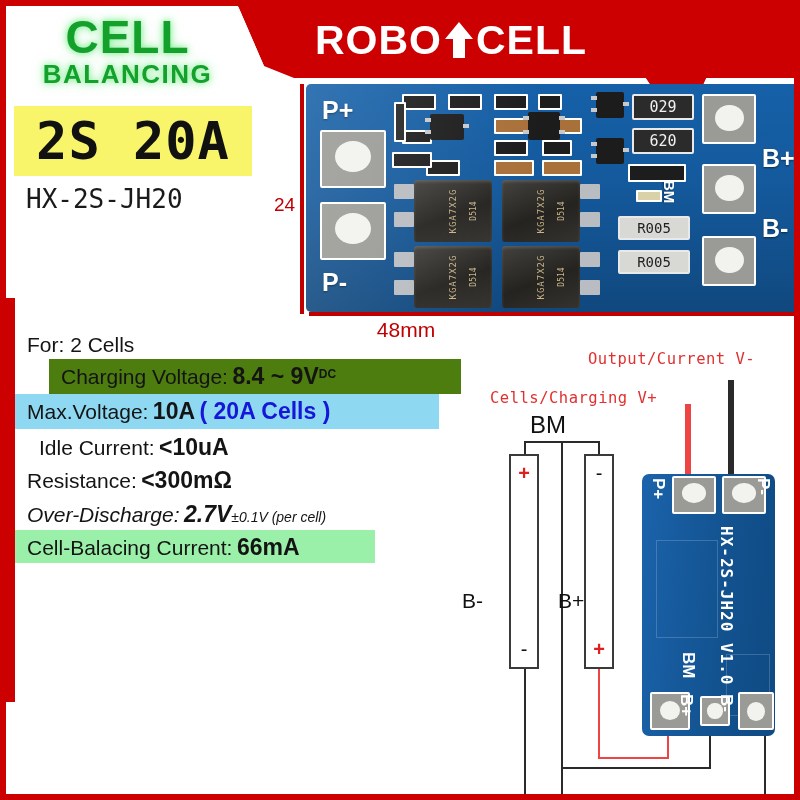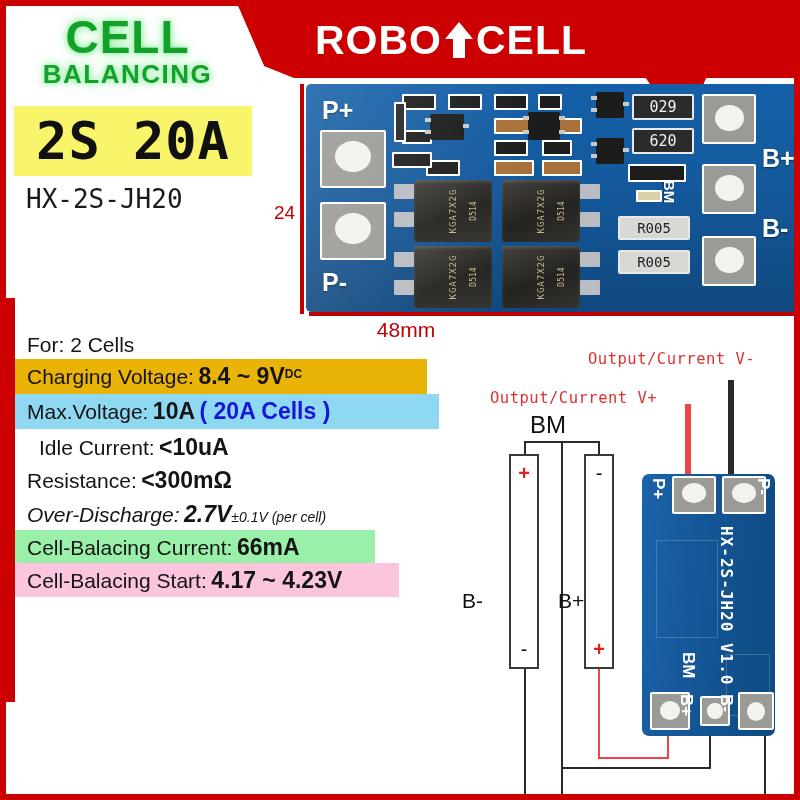--- a/index.html
+++ b/index.html
@@ -74,21 +74,20 @@
     position:absolute;left:20px;top:178px;
     font-family:"DejaVu Sans Mono", monospace;
     font-size:26px;color:#1a1a1a;letter-spacing:0px;
   }
 
   
   .dim-h{
     position:absolute;left:268px;top:188px;
     color:#c00000;font-size:19px;
     font-family:"Liberation Sans", sans-serif;
-    margin-top:8px;
   }
   .dim-vline{
     position:absolute;left:294px;top:78px;width:4px;height:230px;
     background:#c00000;
   }
   .dim-w{
     position:absolute;left:0px;top:312px;width:800px;
     text-align:center;
     color:#c00000;font-size:21px;
     font-family:"Liberation Sans", sans-serif;
@@ -171,21 +170,21 @@
     font-family:"Liberation Sans", sans-serif;
     color:#141414;
     white-space:nowrap;
     padding:2px 0 2px 12px;
     line-height:1.16;
   }
   .spec .lab{font-size:21px;}
   .spec .val{font-size:23px;font-weight:bold;}
   .spec .sup{font-size:12px;font-weight:bold;vertical-align:6px;}
   .spec .tiny{font-size:14px;}
-  .hl-y{background:#eab308;}
+  .hl-y{background:#4d7c0f;margin-left:34px;}
   .hl-b{background:#8ed8f2;}
   .hl-g{background:#9bf0a9;}
   .hl-p{background:#fbc6dd;}
   .blue-txt{color:#1616d8;font-weight:bold;font-size:23px;}
 
   
   .diagram{position:absolute;left:440px;top:340px;width:352px;height:450px;}
   .wlabel{
     position:absolute;color:#e03030;
     font-family:"DejaVu Sans Mono", monospace;
@@ -391,30 +390,26 @@
       <span class="lab">Over-Discharge:</span>
       <span class="val">2.7V</span><span class="tiny">±0.1V (per cell)</span>
     </div>
 
 
     <div class="spec hl-g" style="width:348px;padding-top:4px;padding-bottom:3px;">
       <span class="lab">Cell-Balacing Current:</span>
       <span class="val">66mA</span>
     </div>
 
-    <div class="spec hl-p" style="width:372px;padding-top:4px;padding-bottom:3px;">
-      <span class="lab">Cell-Balacing Start:</span>
-      <span class="val">4.17 ~ 4.23V</span>
-    </div>
   </div>
 
   <div class="diagram">
 
     <div class="wlabel" style="left:142px;top:4px;">Output/Current V-</div>
-    <div class="wlabel" style="left:44px;top:43px;">Output/Current V+</div>
+    <div class="wlabel" style="left:44px;top:43px;">Cells/Charging V+</div>
 
     <div class="wire red" style="left:239px;top:58px;width:6px;height:78px;"></div>
     <div class="wire" style="left:282px;top:34px;width:6px;height:102px;"></div>
 
     <div class="dlabel" style="left:84px;top:65px;font-size:24px;">BM</div>
     <div class="wire" style="left:78px;top:95px;width:76px;height:2px;"></div>
     <div class="wire" style="left:78px;top:95px;width:2px;height:14px;"></div>
     <div class="wire" style="left:152px;top:95px;width:2px;height:14px;"></div>
     <div class="wire" style="left:115px;top:95px;width:2px;height:428px;"></div>
 

